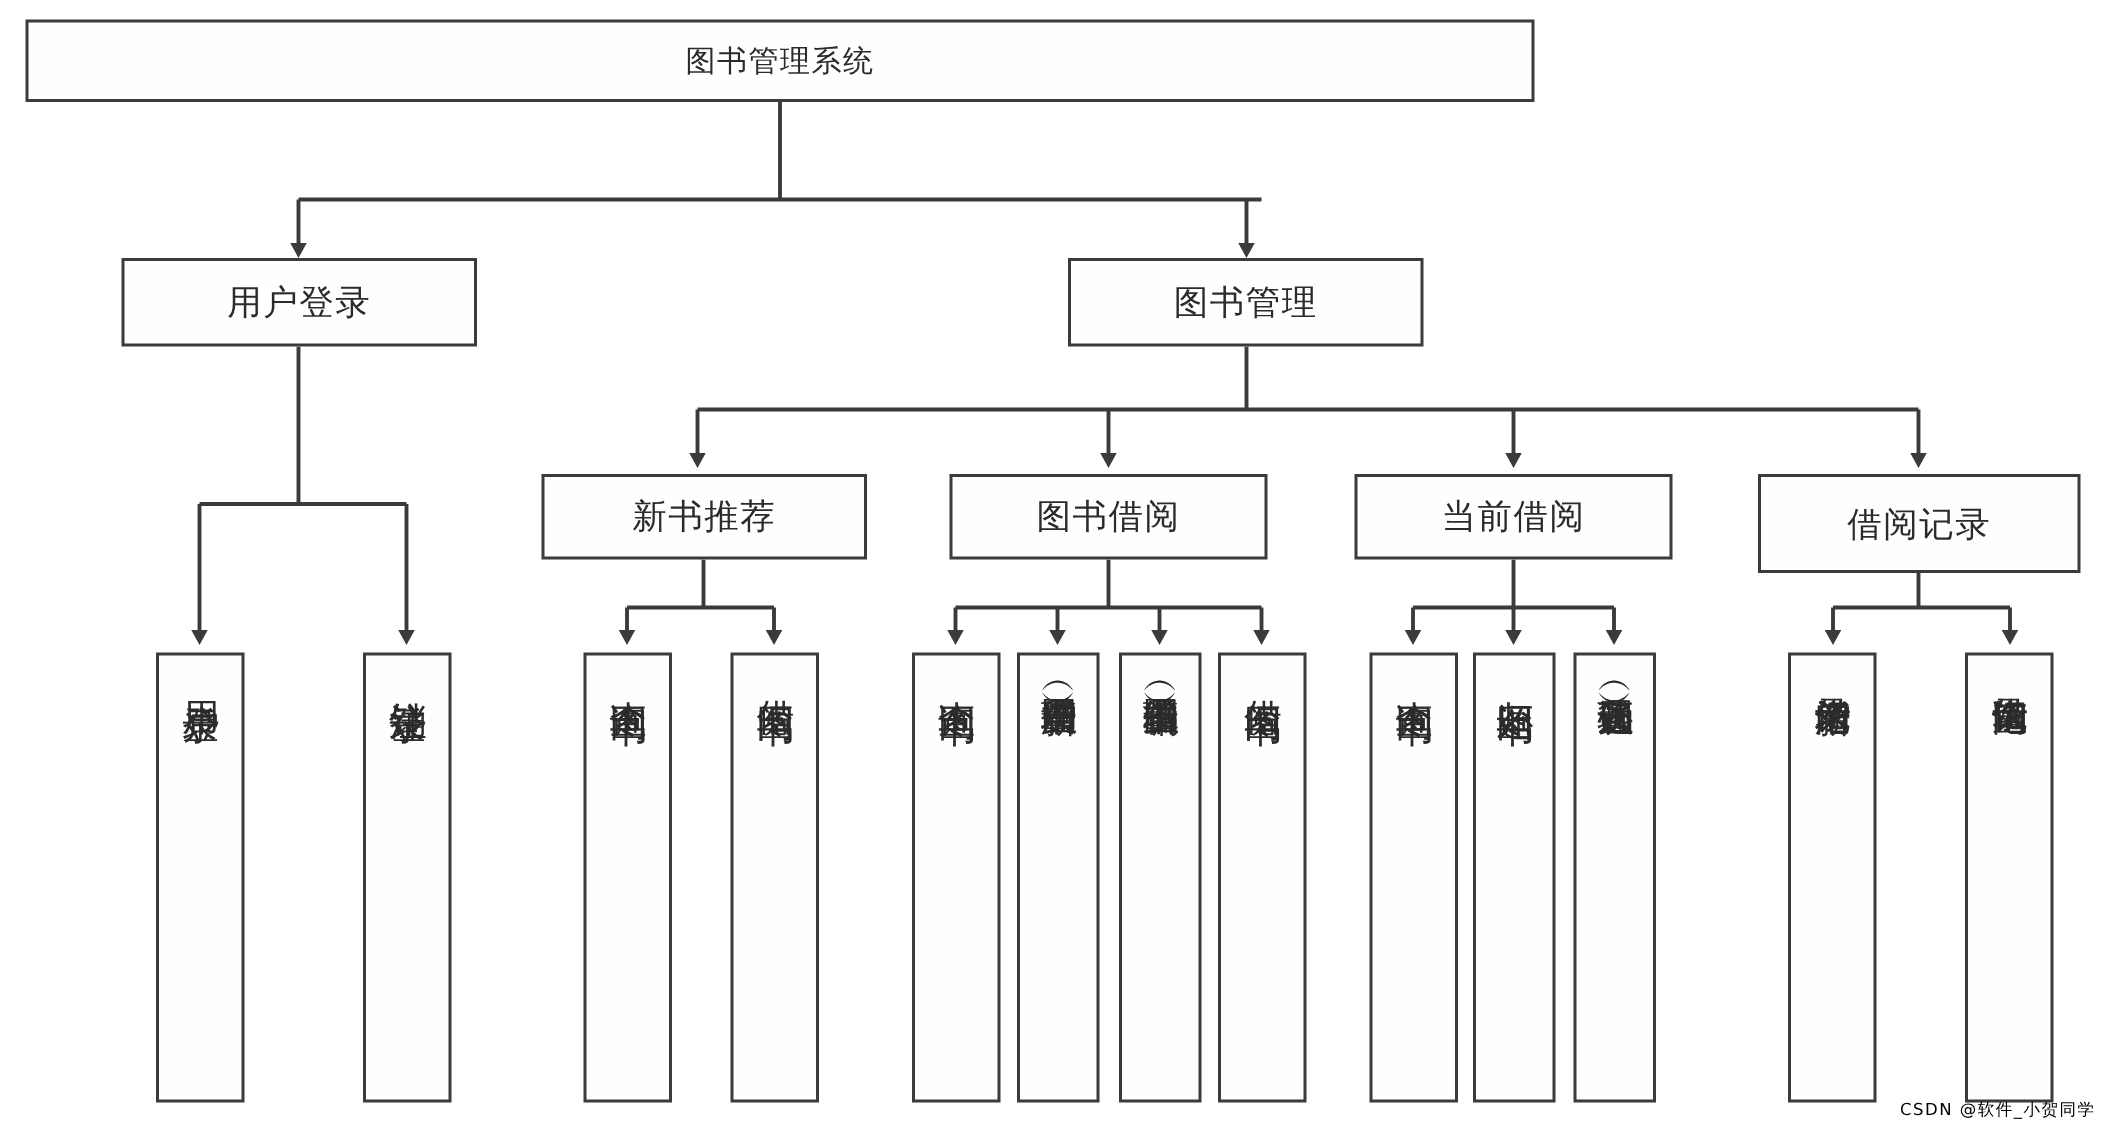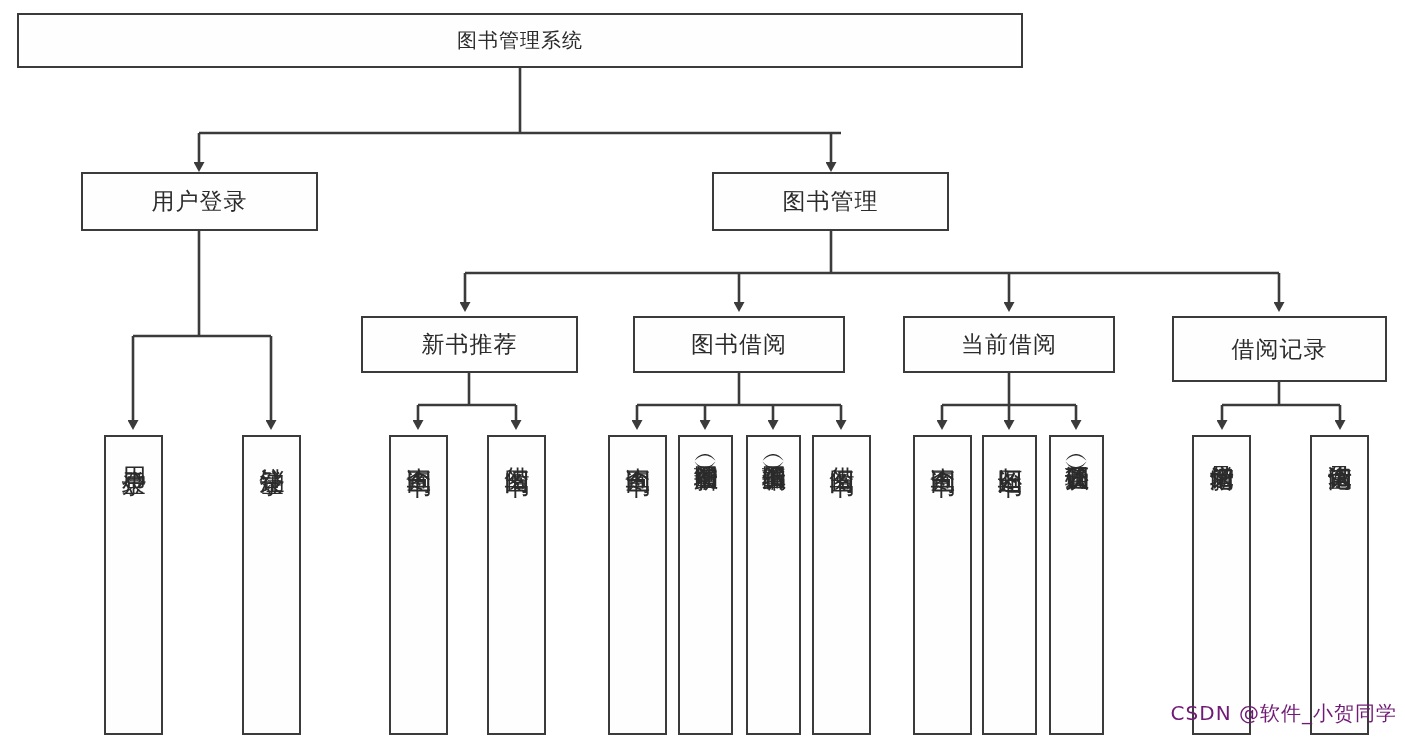--- a/index.html
+++ b/index.html
@@ -55,23 +55,23 @@
     letter-spacing: 2px;
     white-space: nowrap;
   }
   .vtext.tight {
     letter-spacing: 0px;
     font-size: 24px;
   }
   .watermark {
     position: absolute;
     right: 8px;
-    bottom: 20px;
-    font-size: 20px;
-    color: #701a75;
+    bottom: 0;
+    font-size: 11px;
+    color: #000000;
     letter-spacing: 1px;
     white-space: nowrap;
     z-index: 5;
   }
 </style>
 </head>
 <body>
 
 <div id="canvas">
 

